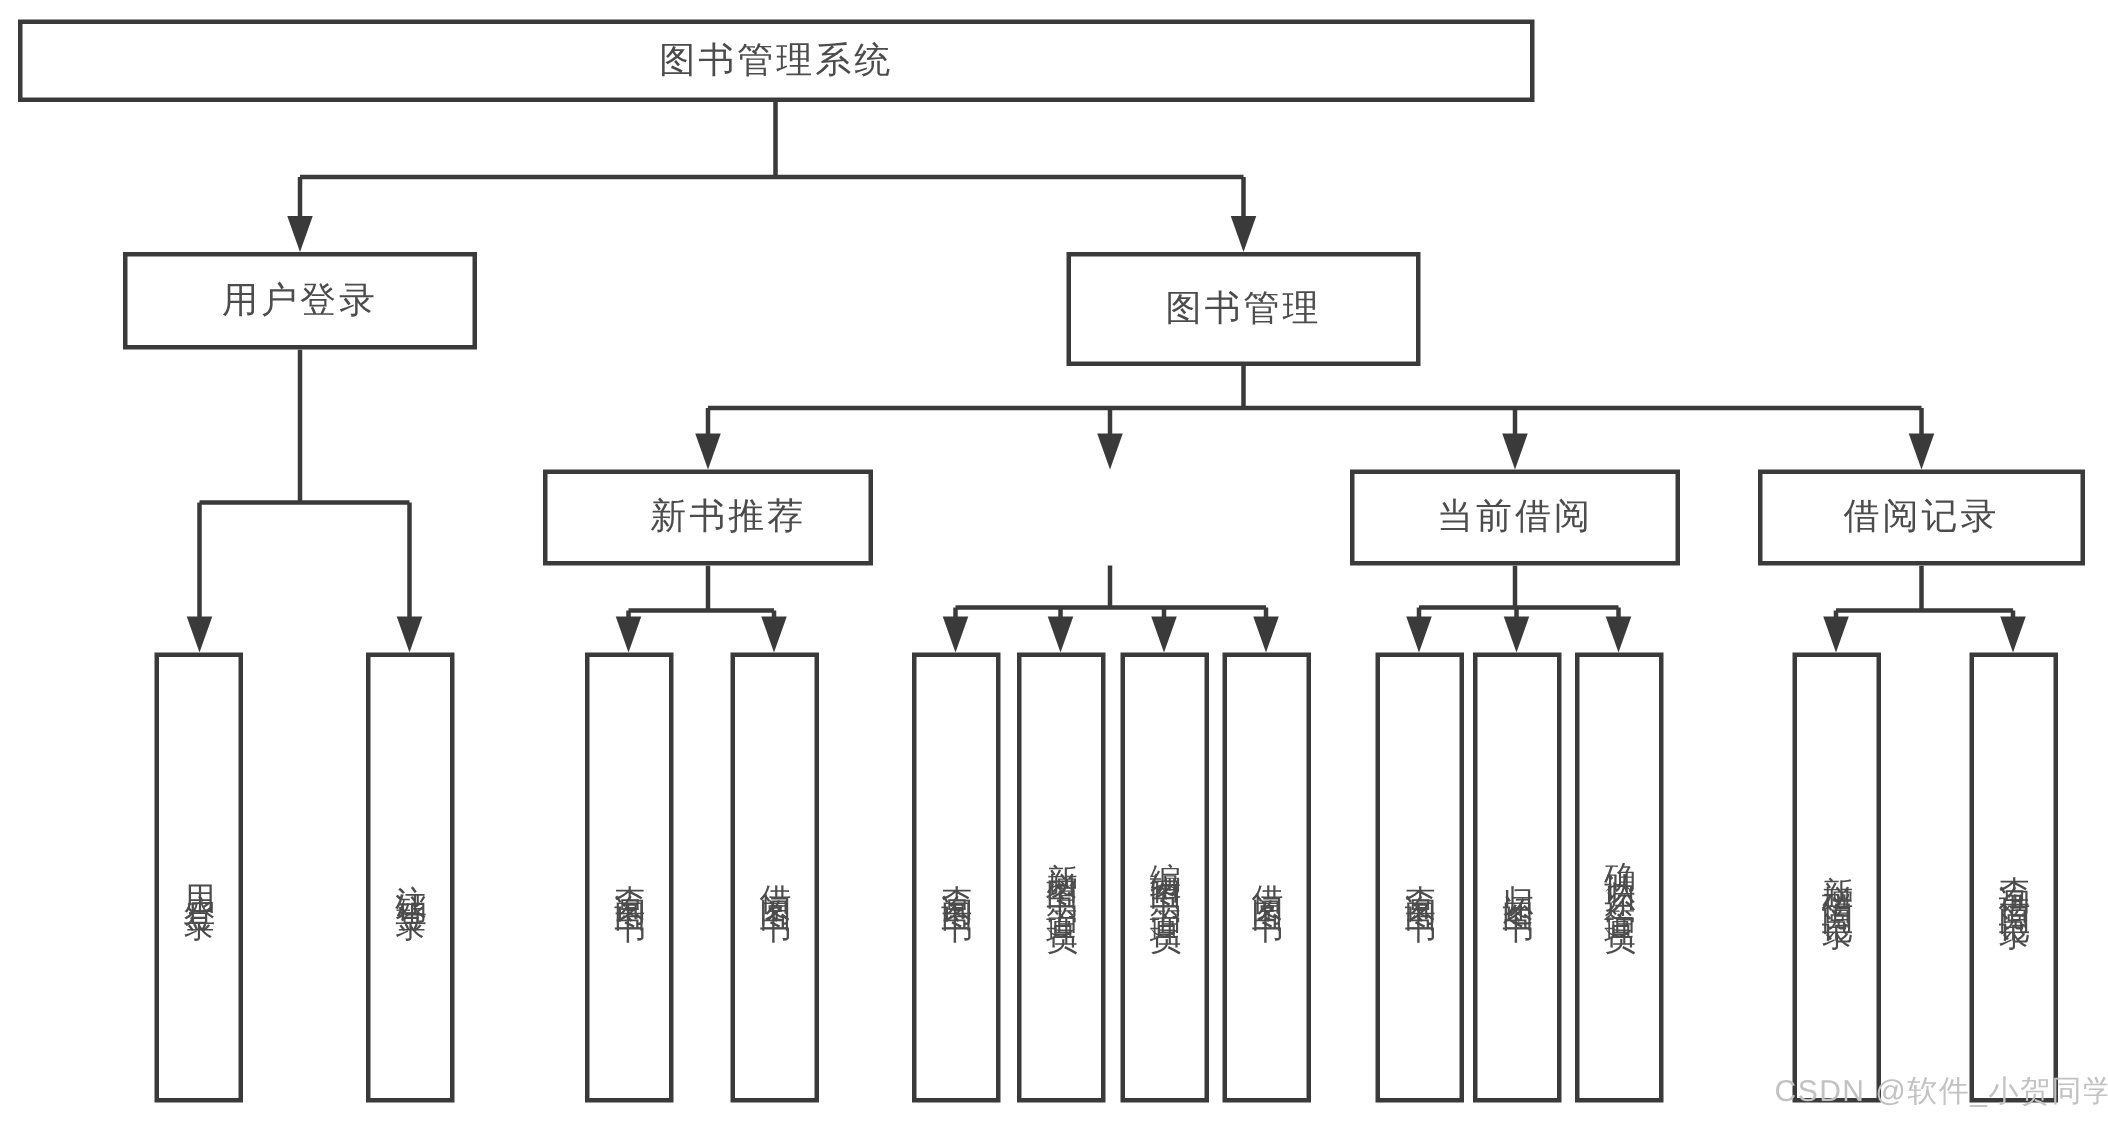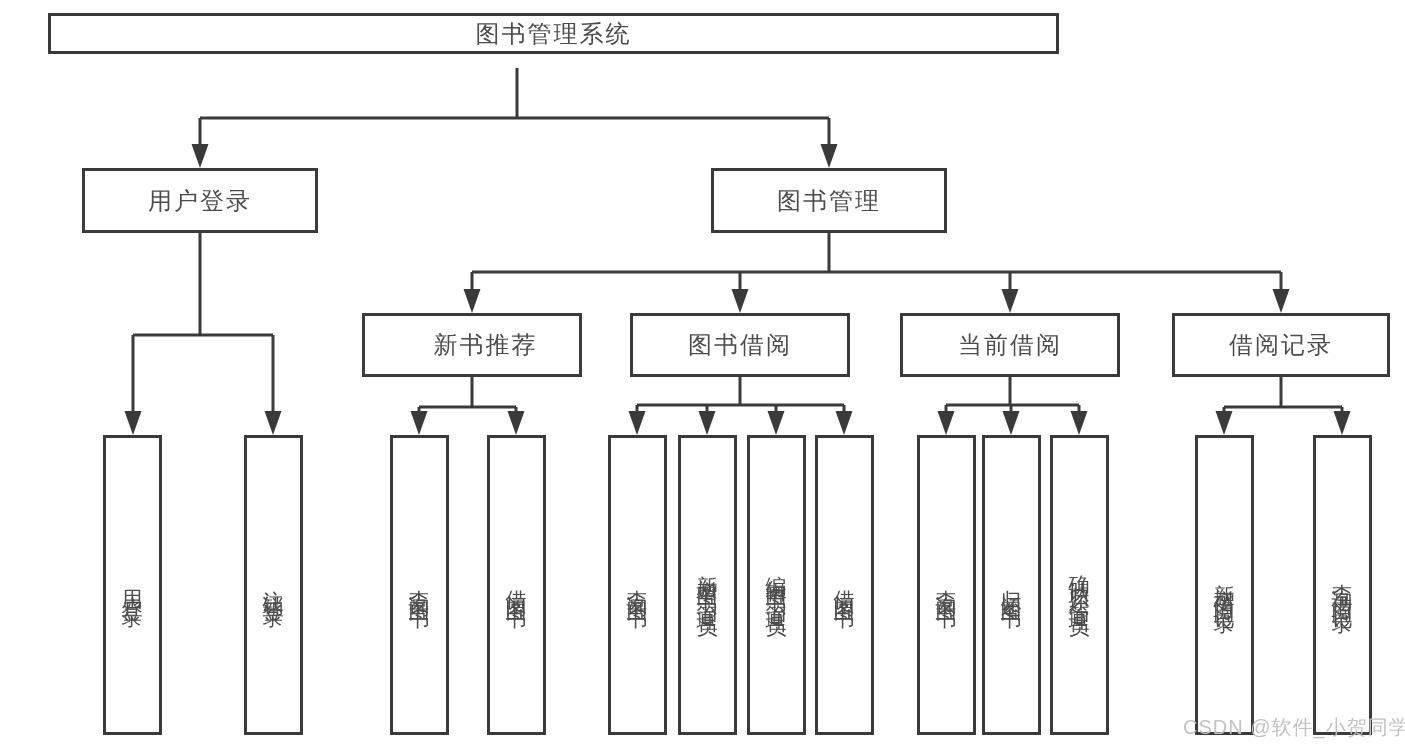--- a/index.html
+++ b/index.html
@@ -115,36 +115,33 @@
       <polygon points="767.5,411 784.5,411 776,435"></polygon>
       <polygon points="835.5,411 852.5,411 844,435"></polygon>
       <polygon points="937.5,411 954.5,411 946,435"></polygon>
       <polygon points="1002.5,411 1019.5,411 1011,435"></polygon>
       <polygon points="1070.5,411 1087.5,411 1079,435"></polygon>
       <polygon points="1215.5,411 1232.5,411 1224,435"></polygon>
       <polygon points="1333.5,411 1350.5,411 1342,435"></polygon>
     </g>
   </svg>
 
-  <div class="node hbox" style="left:12px; top:13px; width:1011px; height:41px;margin-left:36px;">
+  <div class="node hbox" style="left:12px; top:13px; width:1011px; height:55px;">
     <span class="h-label">图书管理系统</span>
   </div>
 
   <div class="node hbox" style="left:82px; top:168px; width:236px; height:65px;">
     <span class="h-label">用户登录</span>
   </div>
-  <div class="node hbox" style="left:711px; top:168px; width:236px; height:65px;">
+  <div class="node hbox" style="left:711px; top:168px; width:236px; height:76px;">
     <span class="h-label">图书管理</span>
   </div>
 
   <div class="node hbox" style="left:362px; top:313px; width:220px; height:64px;padding-left:27px;">
     <span class="h-label">新书推荐</span>
-  </div>
-  <div class="node hbox" style="left:630px; top:313px; width:220px; height:64px;">
-    <span class="h-label">图书借阅</span>
   </div>
   <div class="node hbox" style="left:1172px; top:313px; width:218px; height:64px;">
     <span class="h-label">借阅记录</span>
   </div>
   <div class="node hbox" style="left:900px; top:313px; width:220px; height:64px;">
     <span class="h-label">当前借阅</span>
   </div>
 
   <div class="node vbox" style="left:103px; top:435px; width:59px; height:300px;">
     <span class="v-label">用户登录</span>

